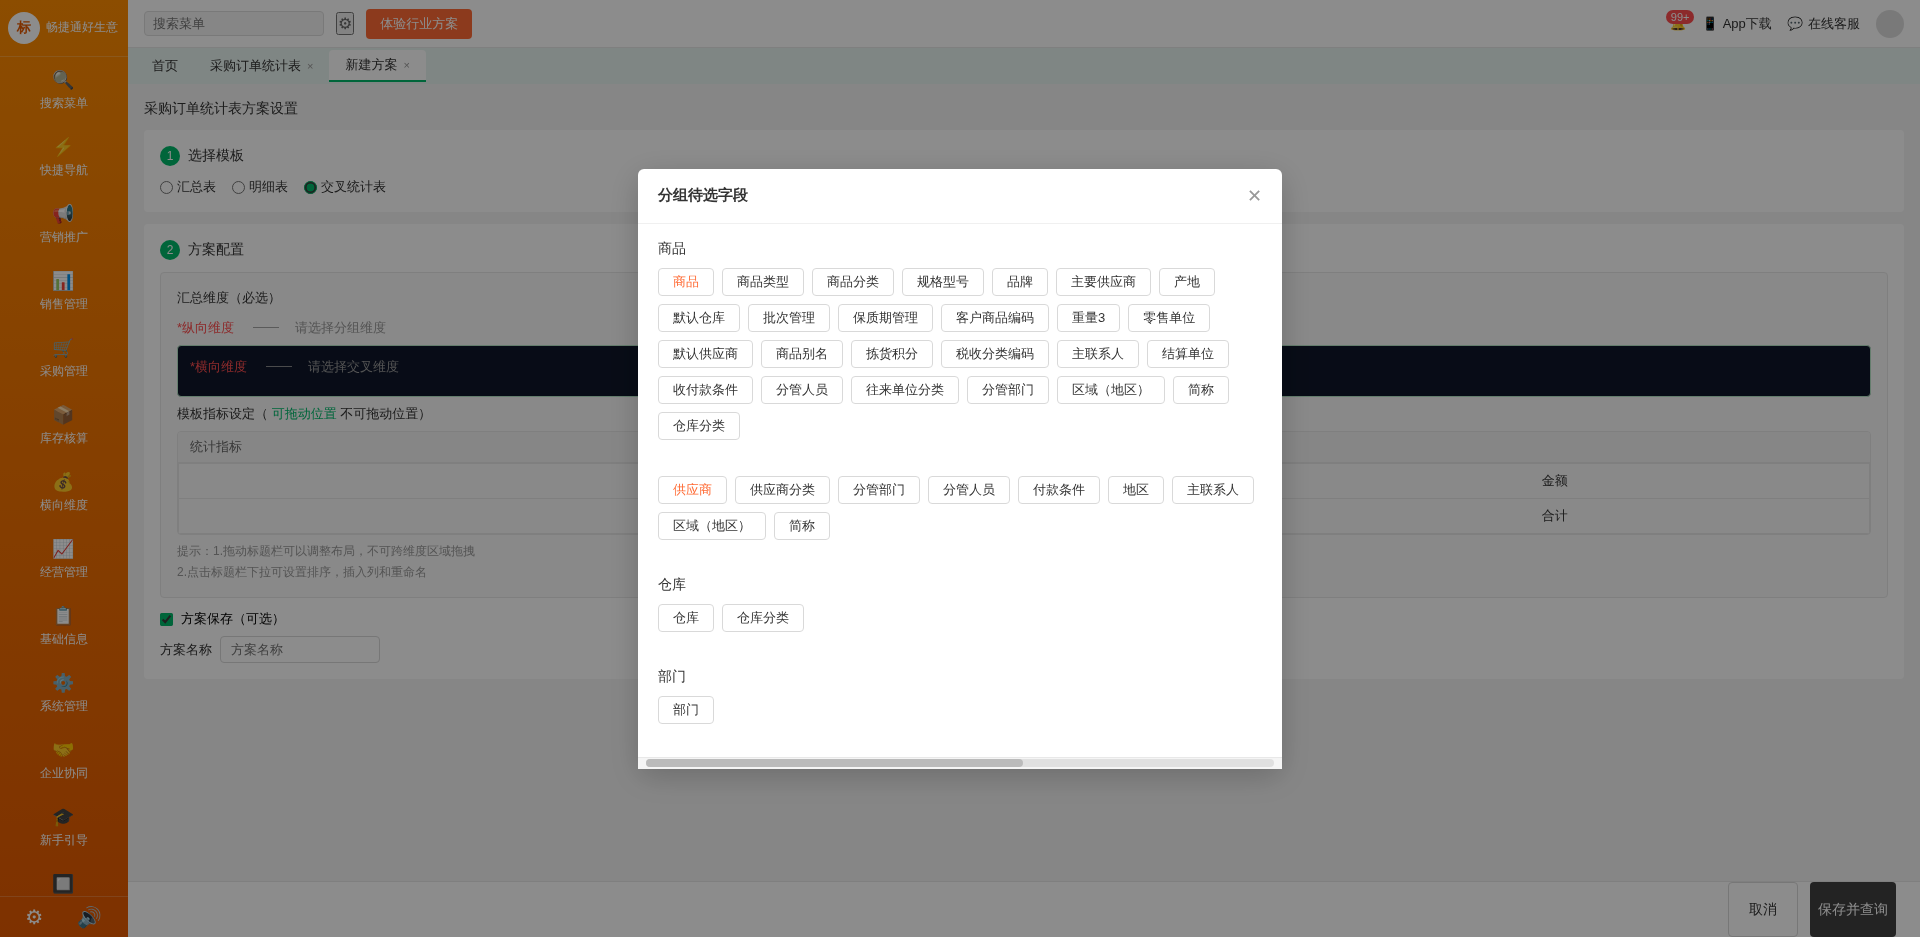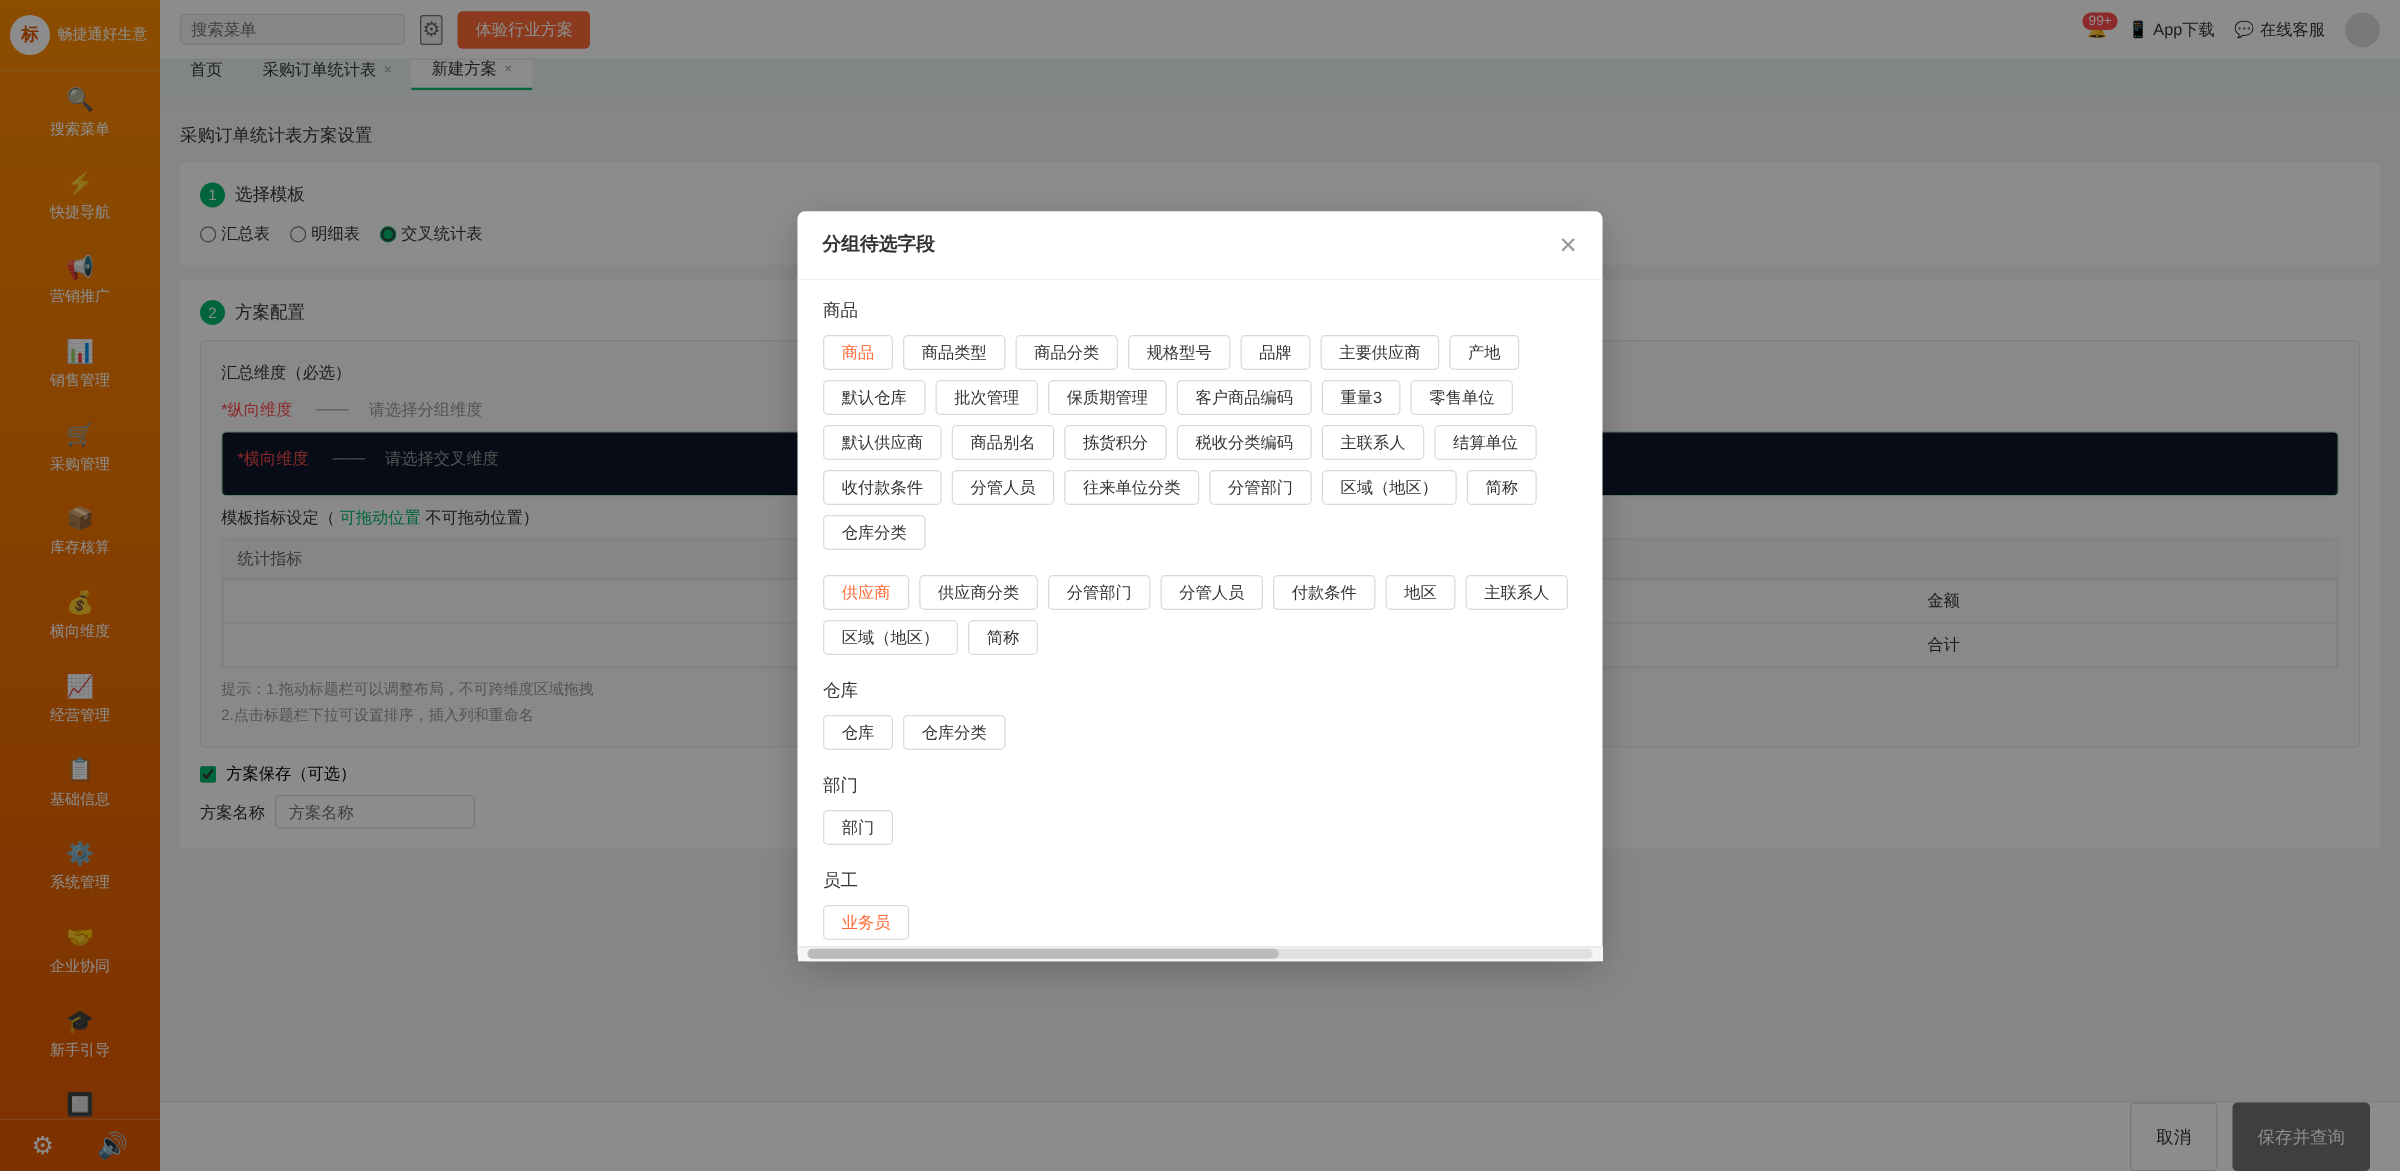--- a/index.html
+++ b/index.html
@@ -24,21 +24,21 @@
     .topbar-left { display: flex; align-items: center; gap: 12px; }
     .topbar-search { background: #f5f5f5; border: 1px solid #ddd; border-radius: 4px; padding: 4px 32px 4px 8px; width: 180px; font-size: 13px; color: #999; }
     .topbar-gear { color: #666; cursor: pointer; font-size: 16px; }
     .topbar-trial { background: #ff6b35; color: #fff; border: none; border-radius: 4px; padding: 6px 14px; cursor: pointer; font-size: 13px; }
     .topbar-right { display: flex; align-items: center; gap: 16px; }
     .topbar-right-item { display: flex; align-items: center; gap: 4px; cursor: pointer; color: #333; font-size: 13px; position: relative; }
     .badge { background: #ff4d4f; color: #fff; border-radius: 10px; padding: 1px 5px; font-size: 11px; position: absolute; top: -6px; right: -8px; }
     .avatar { width: 28px; height: 28px; background: #ddd; border-radius: 50%; }
 
     
-    .tabs { position: fixed; left: 128px; top: 38px; right: 0; height: 36px; background: #e8f4f0; display: flex; align-items: center; padding: 0 8px; gap: 0; z-index: 98; }
+    .tabs { position: fixed; left: 128px; top: 48px; right: 0; height: 36px; background: #e8f4f0; display: flex; align-items: center; padding: 0 8px; gap: 0; z-index: 98; }
     .tab { padding: 6px 16px; font-size: 13px; cursor: pointer; border-radius: 4px 4px 0 0; color: #333; display: flex; align-items: center; gap: 6px; }
     .tab.active { background: #fff; color: #333; border-bottom: 2px solid #00b96b; }
     .tab-close { color: #999; font-size: 11px; cursor: pointer; }
 
     
     .main { position: fixed; left: 128px; top: 84px; right: 0; bottom: 0; background: #f5f5f5; overflow: auto; padding: 16px; }
     .page-title { font-size: 14px; color: #333; margin-bottom: 12px; }
 
     
     .step-section { background: #fff; border-radius: 4px; padding: 16px; margin-bottom: 12px; }
@@ -54,36 +54,36 @@
     .config-label { color: #333; font-size: 13px; min-width: 80px; }
     .config-dashes { color: #999; margin: 0 8px; }
 
     .dimension-row { display: flex; align-items: flex-start; gap: 8px; margin-bottom: 8px; }
     .dimension-label { color: #ff4d4f; font-size: 13px; width: 60px; }
     .dimension-value { color: #999; font-size: 13px; }
 
     
     .footer-bar { position: fixed; bottom: 0; left: 128px; right: 0; height: 56px; background: #fff; border-top: 1px solid #e8e8e8; display: flex; justify-content: flex-end; padding: 0 24px; gap: 12px; z-index: 97; }
     .btn-cancel { background: #fff; border: 1px solid #d9d9d9; border-radius: 4px; padding: 7px 20px; cursor: pointer; font-size: 14px; color: #333; }
-    .btn-save { background: #737373; color: #fff; border: none; border-radius: 4px; padding: 7px 20px; cursor: pointer; font-size: 14px; }
+    .btn-save { background: #404040; color: #fff; border: none; border-radius: 4px; padding: 7px 8px; cursor: pointer; font-size: 14px; }
 
     
     .modal-overlay { position: fixed; inset: 0; background: rgba(0,0,0,0.45); z-index: 200; display: flex; align-items: center; justify-content: center; }
     .modal { background: #fff; border-radius: 6px; width: 644px; max-height: 600px; display: flex; flex-direction: column; position: relative; box-shadow: 0 8px 32px rgba(0,0,0,0.2); }
     .modal-header { padding: 16px 20px; border-bottom: 1px solid #f0f0f0; display: flex; align-items: center; justify-content: space-between; flex-shrink: 0; }
     .modal-title { font-size: 15px; font-weight: 600; color: #333; }
     .modal-close { background: none; border: none; cursor: pointer; font-size: 18px; color: #999; }
     .modal-body { flex: 1; overflow-y: auto; padding: 16px 20px; }
     
     
     .modal-body::-webkit-scrollbar { width: 6px; }
     .modal-body::-webkit-scrollbar-track { background: #f0f0f0; }
     .modal-body::-webkit-scrollbar-thumb { background: #ccc; border-radius: 3px; }
 
-    .field-section { margin-bottom: 20px; }
+    .field-section { margin-bottom: 36px; }
     .field-section-title { font-size: 14px; color: #333; font-weight: 500; margin-bottom: 10px; }
     .field-tags { display: flex; flex-wrap: wrap; gap: 8px; }
     .field-tag { border: 1px solid #d9d9d9; border-radius: 4px; padding: 4px 14px; font-size: 13px; color: #333; cursor: pointer; background: #fff; transition: all 0.2s; }
     .field-tag.highlighted { color: #ff6b35; border-color: #d9d9d9; }
 
     
     .modal-scroll-bottom { height: 12px; background: #f5f5f5; border-top: 1px solid #e8e8e8; display: flex; align-items: center; flex-shrink: 0; overflow: hidden; }
     .modal-hscroll { flex: 1; height: 8px; background: #e0e0e0; border-radius: 4px; margin: 0 8px; position: relative; }
     .modal-hscroll-thumb { position: absolute; left: 0; top: 0; width: 60%; height: 100%; background: #bbb; border-radius: 4px; }
   </style>

